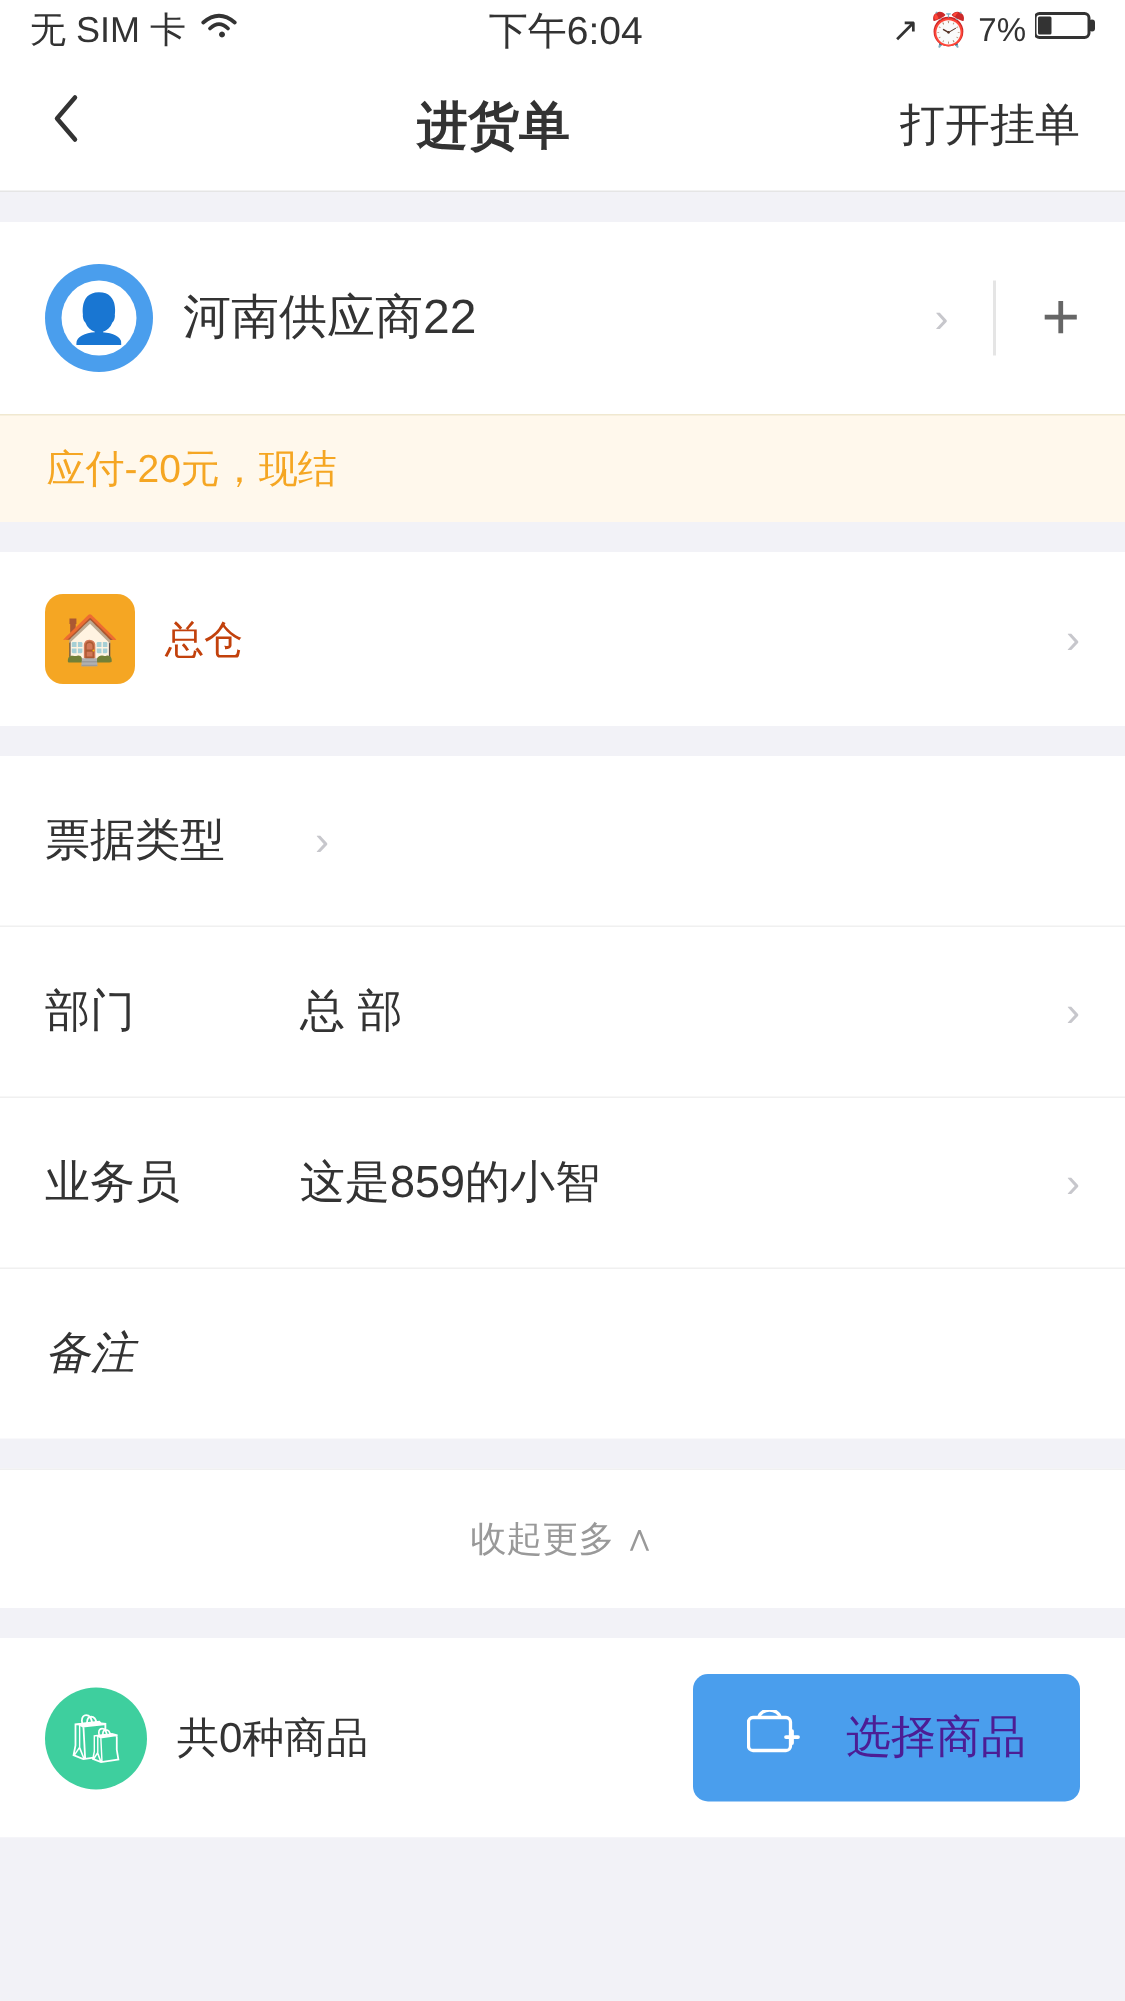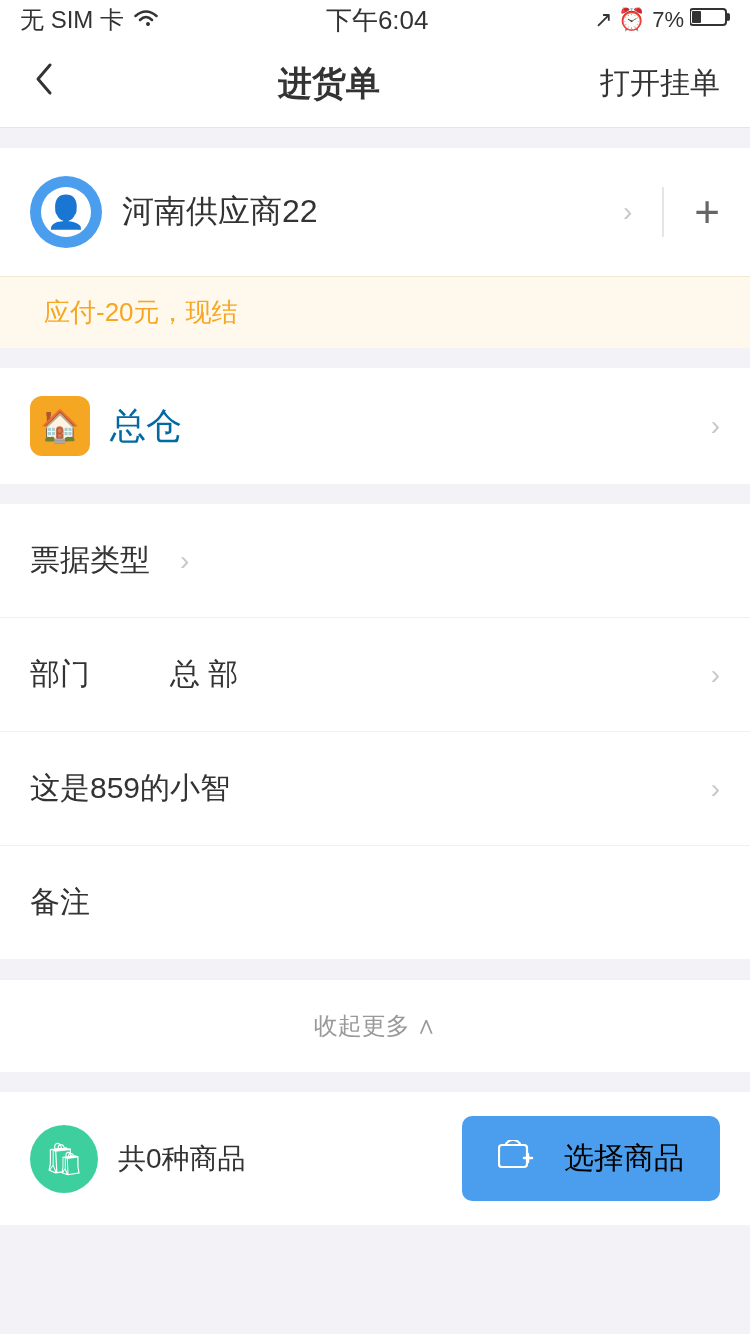--- a/index.html
+++ b/index.html
@@ -118,21 +118,21 @@
     }
     .supplier-add {
       font-size: 44px;
       color: #666;
       font-weight: 300;
     }
 
     
     .notice-bar {
       background: #fff8ec;
-      padding: 18px 44px;
+      padding: 18px 31px;
       font-size: 26px;
       color: #f5a623;
       border-top: 1px solid #f0e8d0;
     }
 
     
     .warehouse-row {
       background: #fff;
       display: flex;
       align-items: center;
@@ -145,43 +145,45 @@
       border-radius: 12px;
       background: #f5a623;
       display: flex;
       align-items: center;
       justify-content: center;
       margin-right: 20px;
       flex-shrink: 0;
     }
     .warehouse-name {
       flex: 1;
-      font-size: 36px;
-      color: #0369a1;
+      font-size: 26px;
+      color: #c2410c;
       font-family: Liberation Mono, monospace;
     }
     .chevron {
       color: #c7c7cc;
       font-size: 28px;
     }
 
     
     .form-section {
       background: #fff;
       margin-top: 20px;
     }
     .form-row {
       display: flex;
       align-items: center;
       padding: 36px 30px;
       border-bottom: 1px solid #f0f0f0;
       min-height: 100px;
+      gap: 30px;
     }
     .form-row:last-child {
       border-bottom: none;
+      font-style: italic;
     }
     .form-label {
       font-size: 30px;
       color: #333;
       width: 140px;
       flex-shrink: 0;
     }
     .form-value {
       flex: 1;
       font-size: 30px;
@@ -232,21 +234,21 @@
       justify-content: center;
       flex-shrink: 0;
     }
     .product-count {
       flex: 1;
       font-size: 28px;
       color: #333;
     }
     .select-btn {
       background: #4a9eed;
-      color: #000000;
+      color: #4c1d95;
       border: none;
       border-radius: 10px;
       padding: 22px 36px;
       font-size: 30px;
       display: flex;
       align-items: center;
       gap: 30px;
       cursor: pointer;
       white-space: nowrap;
     }
@@ -332,20 +334,21 @@
     <span class="form-chevron">›</span>
   </div>
 
   <div class="form-row">
     <span class="form-label">部门</span>
     <span class="form-value">总 部</span>
     <span class="form-chevron">›</span>
   </div>
 
   <div class="form-row">
+    <span class="form-label">业务员</span>
     <span class="form-value">这是859的小智</span>
     <span class="form-chevron">›</span>
   </div>
 
   <div class="form-row">
     <span class="form-label">备注</span>
   </div>
 </div>
 
 <div class="collapse-row">

